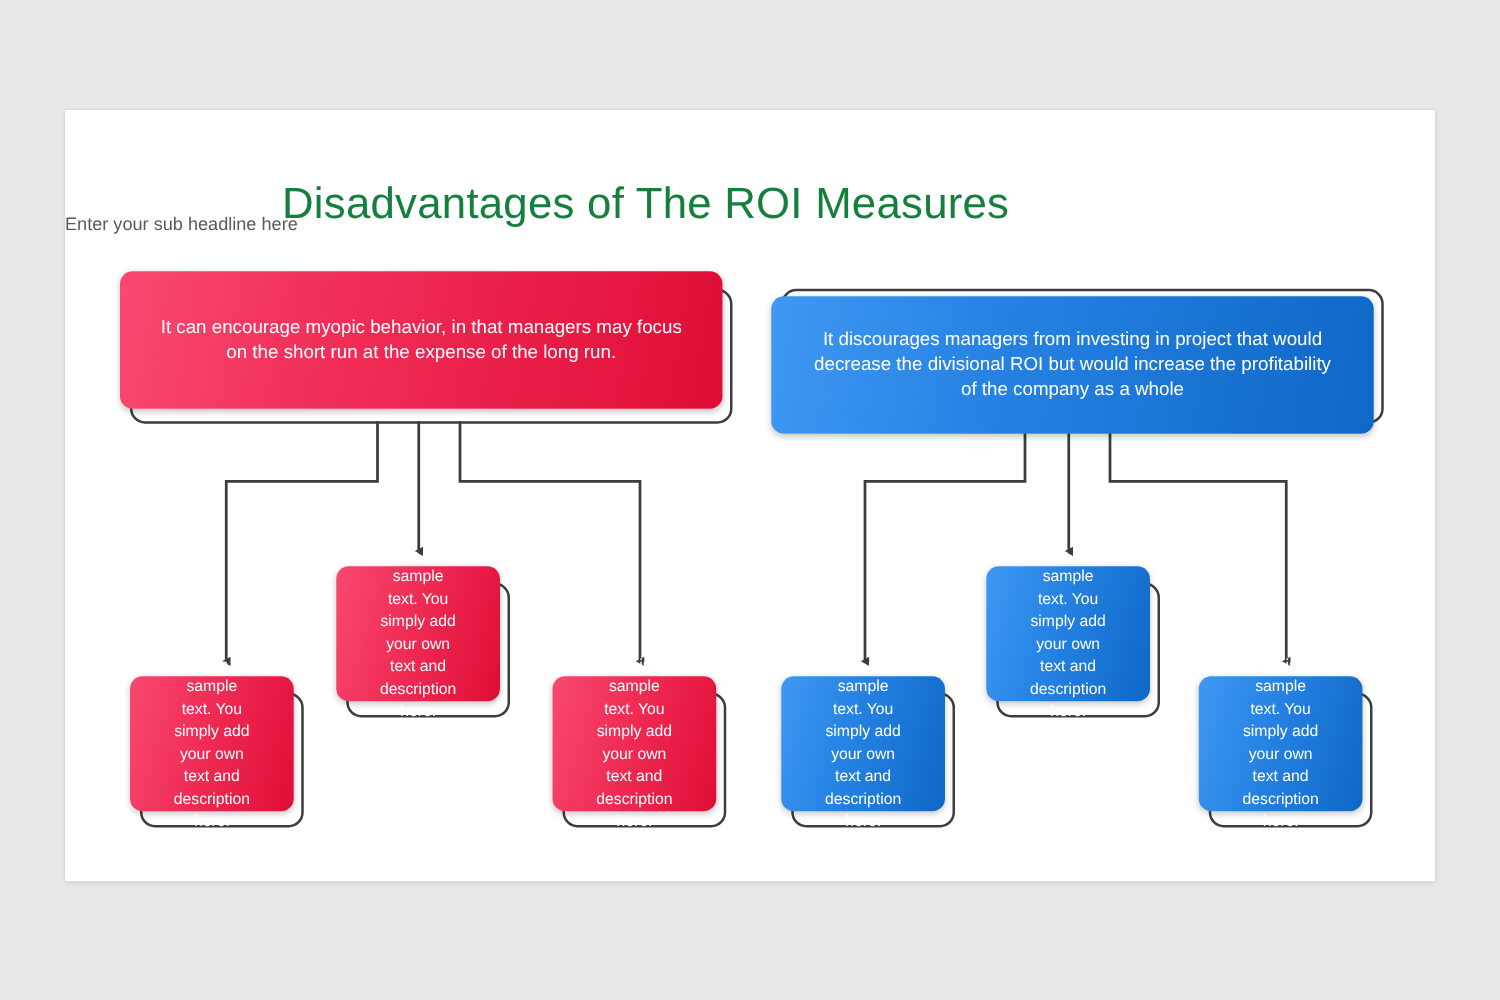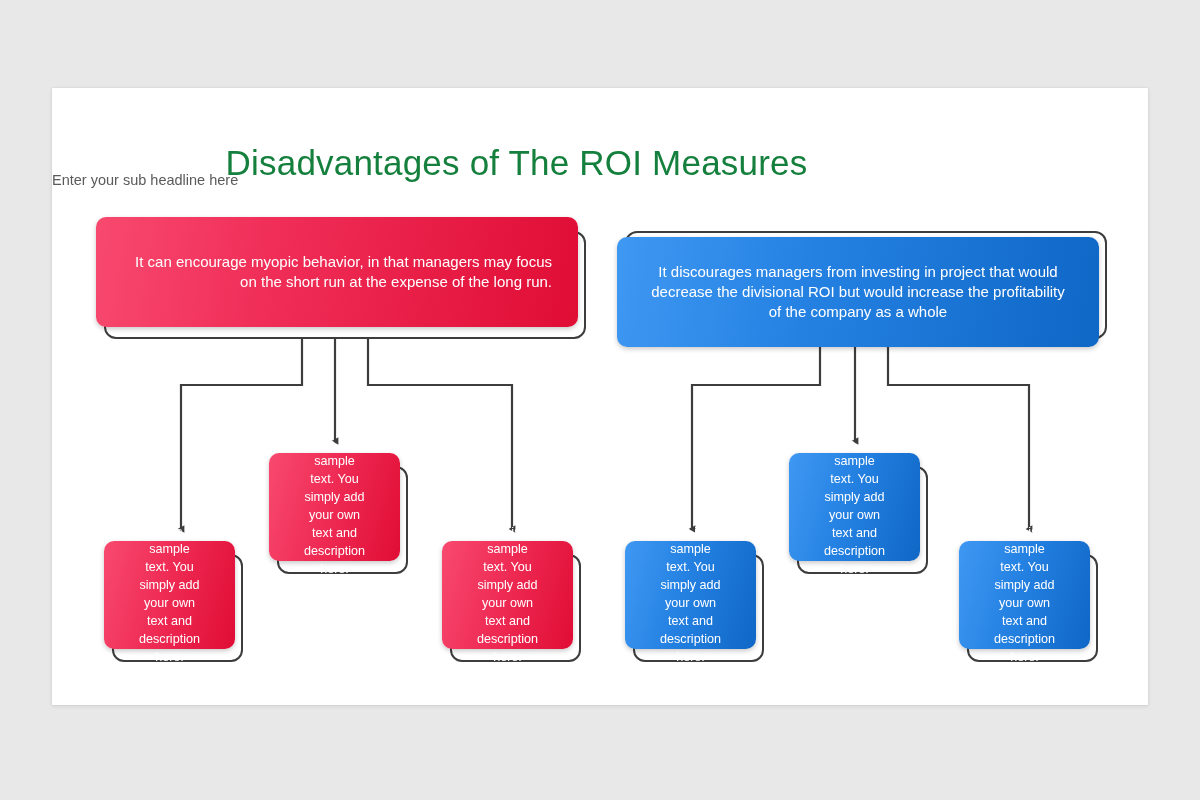--- a/index.html
+++ b/index.html
@@ -146,21 +146,21 @@
 
       <path d="M 368,337 L 368,385 L 512,385 L 512,529" marker-end="url(#arrowhead)"></path>
 
       <path d="M 820,337 L 820,385 L 692,385 L 692,529" marker-end="url(#arrowhead)"></path>
       <path d="M 855,337 L 855,441" marker-end="url(#arrowhead)"></path>
       <path d="M 888,337 L 888,385 L 1029,385 L 1029,529" marker-end="url(#arrowhead)"></path>
     </g>
   </svg>
 
   <div class="outline-frame" style="left:104px; top:231px; width:482px; height:108px;"></div>
-  <div class="card red card-head" style="left:96px; top:217px; width:482px; height:110px;text-align:right;">
+  <div class="card red card-head" style="left:96px; top:217px; width:482px; height:110px;">
     <span>It can encourage myopic behavior, in that managers may focus on the short run at the expense of the long run.</span>
   </div>
 
   <div class="outline-frame small" style="left:112px; top:554px; width:131px; height:108px;"></div>
   <div class="card red-sub card-sub" style="left:104px; top:541px; width:131px; height:108px;">
     <span>This is a sample text. You simply add your own text and description here.</span>
   </div>
 
   <div class="outline-frame small" style="left:277px; top:466px; width:131px; height:108px;"></div>
   <div class="card red-sub card-sub" style="left:269px; top:453px; width:131px; height:108px;">

